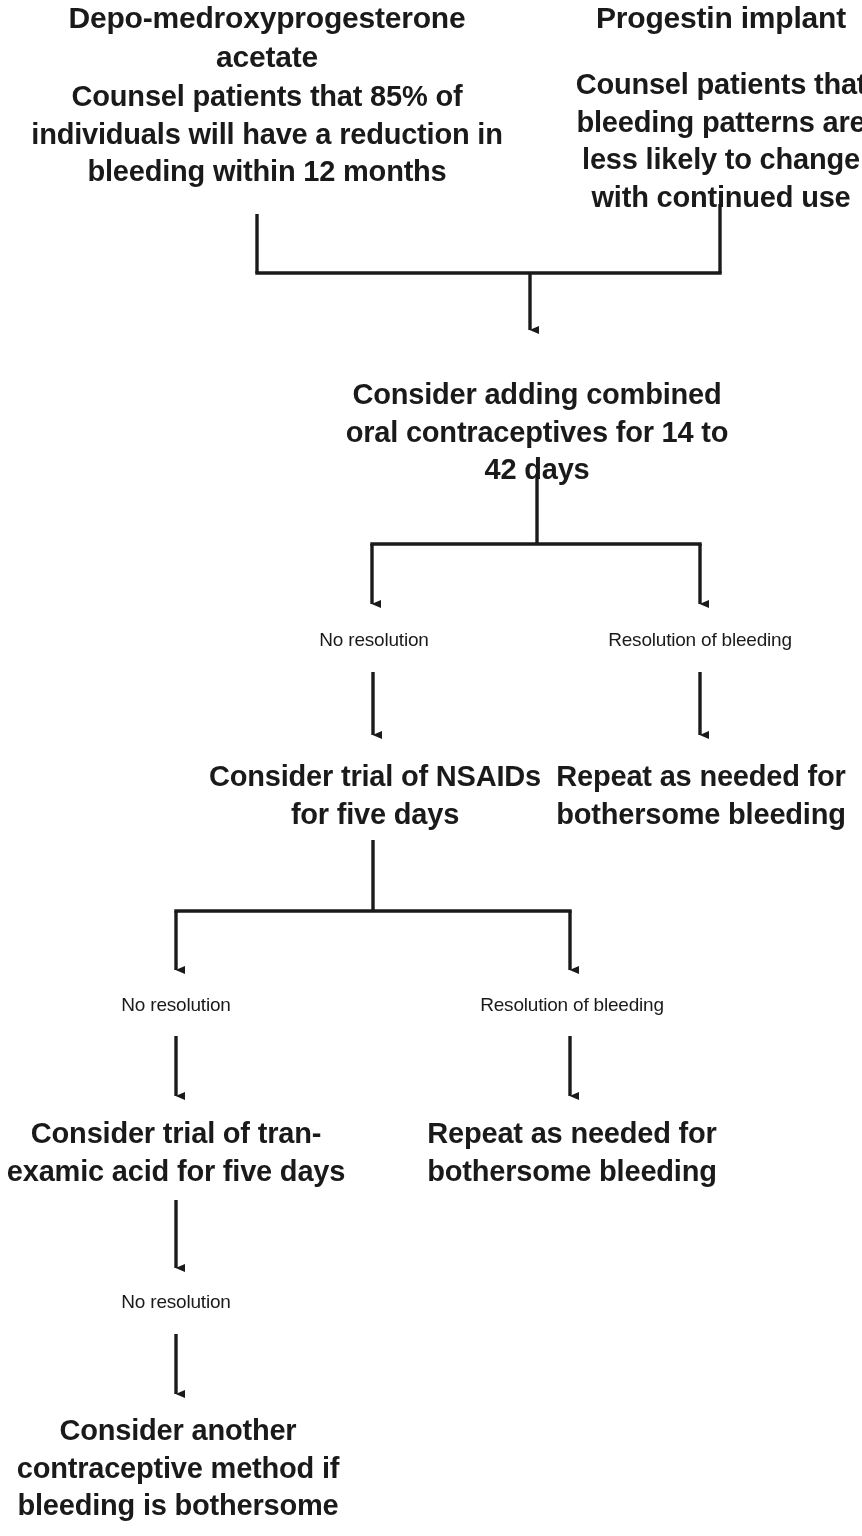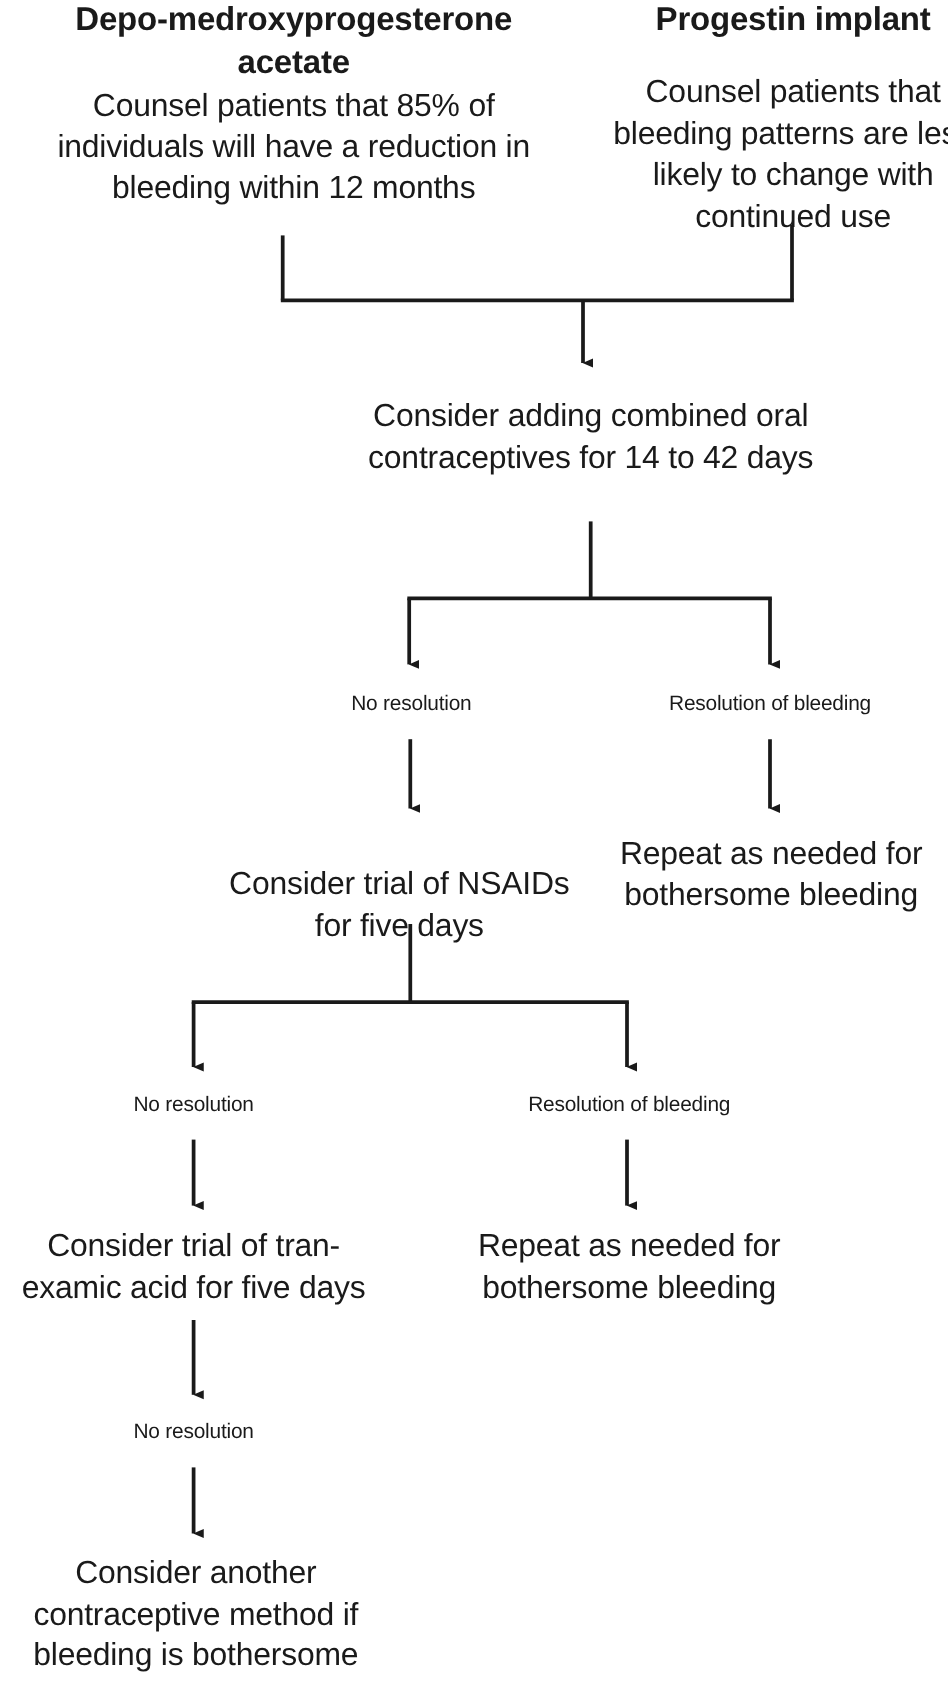--- a/index.html
+++ b/index.html
@@ -31,47 +31,47 @@
     line-height: 1.30;
     color: #1a1a1a;
     white-space: pre-line;
   }
   .heading {
     font-weight: bold;
     font-size: 30px;
     letter-spacing: -0.2px;
   }
   .body-text {
-    font-weight: 400;
+    font-weight: 700;
     font-size: 29px;
     letter-spacing: -0.2px;
   }
   .label-text {
     font-weight: 400;
     font-size: 19px;
     letter-spacing: -0.2px;
   }
 
   
   #head-dmpa      { left: 28px;  top: -2px;   width: 478px; }
   #head-implant   { left: 556px; top: -2px;   width: 330px; }
 
   
   #counsel-dmpa    { left: 28px;  top: 78px;  width: 478px; }
   #counsel-implant { left: 556px; top: 66px;  width: 330px; }
 
   
-  #coc-step       { left: 330px; top: 360px;  width: 414px; }
+  #coc-step       { left: 330px; top: 376px;  width: 414px; }
 
   
   #no-res-1       { left: 248px; top: 628px;  width: 252px; }
   #res-1          { left: 524px; top: 628px;  width: 352px; }
 
   
-  #nsaid-step     { left: 196px; top: 758px;  width: 334px; margin-top: 28px; }
+  #nsaid-step     { left: 208px; top: 758px;  width: 334px; }
   #repeat-1       { left: 556px; top: 758px;  width: 290px; }
 
   
   #no-res-2       { left: 50px;  top: 993px;  width: 252px; }
   #res-2          { left: 396px; top: 993px;  width: 352px; }
 
   
   #txa-step       { left: -4px;  top: 1115px; width: 360px; }
   #repeat-2       { left: 400px; top: 1115px; width: 344px; }
 

